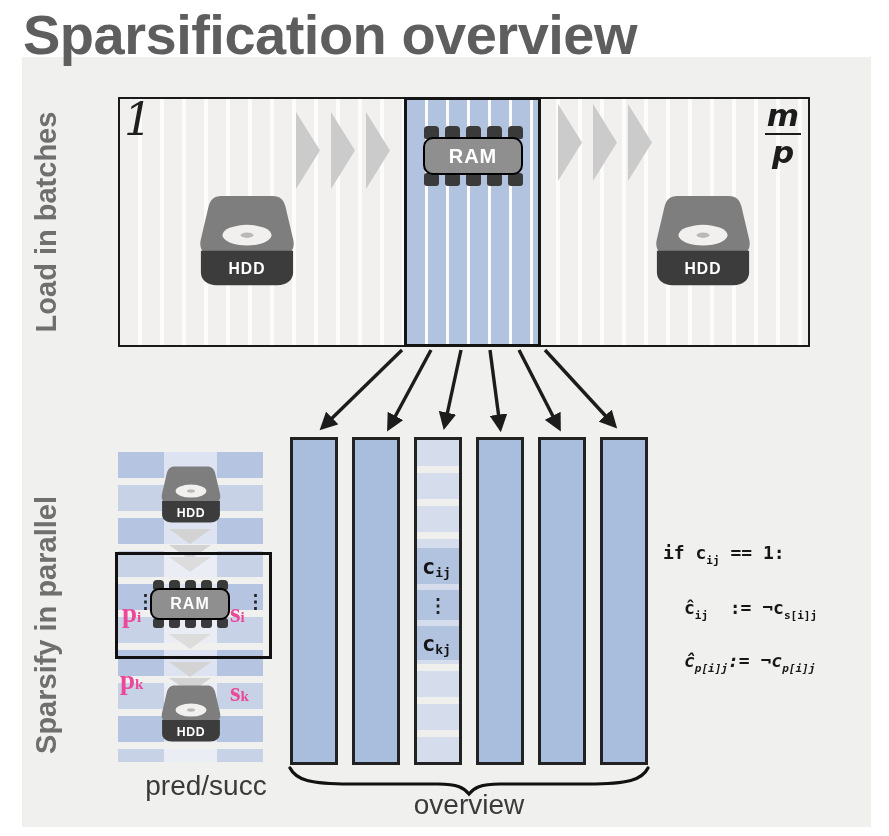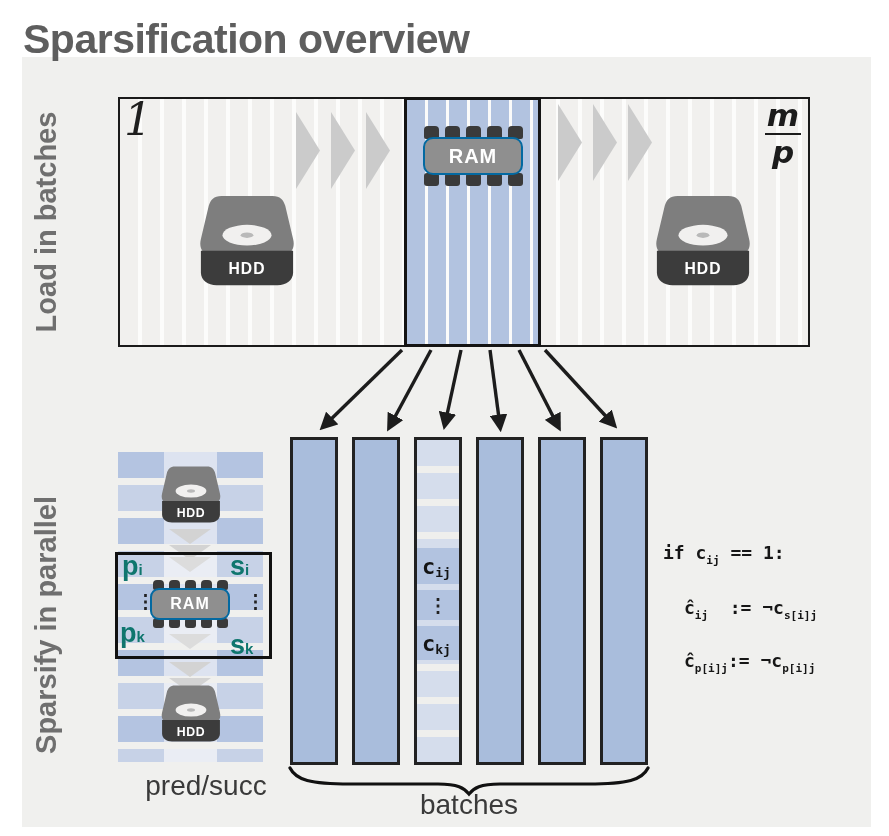--- a/index.html
+++ b/index.html
@@ -4,21 +4,21 @@
 <style>
   html,body { margin:0; padding:0; }
   body {
     width:889px; height:836px; position:relative; overflow:hidden;
     background:#ffffff; font-family:"Liberation Sans", sans-serif;
   }
   .abs { position:absolute; }
 
   
   .page-title {
-    left:23px; top:16px; font-size:41px; font-weight:bold; color:#5e5e5e;
+    left:23px; top:2px; font-size:56px; font-weight:bold; color:#5e5e5e;
     letter-spacing:-0.5px;
   }
   .panel { left:22px; top:57px; width:849px; height:770px; background:#f0f0ee; }
   .side-label {
     font-size:29px; font-weight:bold; color:#6f6f6f; white-space:nowrap;
     transform:translate(-50%,-50%) rotate(-90deg); transform-origin:center;
   }
   .caption { font-size:28px; color:#3a3a3a; text-align:center; }
 
   
@@ -43,21 +43,21 @@
     font-size:31px; color:#1c1c1c; line-height:1.05; }
   .fraction .bar { border:none; border-top:2.5px solid #1c1c1c; margin:1px 6px; }
 
   
   .ram-chip { display:flex; flex-direction:column; align-items:center; }
   .ram-chip .pins { display:flex; gap:6px; }
   .ram-chip .pins i { width:15px; height:13px; background:#3a3a3a; border-radius:3px; }
   .ram-chip .pins.top i { border-radius:4px 4px 2px 2px; }
   .ram-chip .body {
     width:96px; height:34px; margin:-2px 0; background:#8f8f8f;
-    border:2px solid #0369a1; border-radius:10px; color:#ffffff;
+    border:2px solid #000000; border-radius:10px; color:#ffffff;
     font-weight:bold; font-size:20px; letter-spacing:1px;
     display:flex; align-items:center; justify-content:center; z-index:2;
   }
   .ram-chip.small .pins { gap:5px; }
   .ram-chip.small .pins i { width:11px; height:10px; }
   .ram-chip.small .body { width:76px; height:28px; font-size:16px; border-radius:9px; }
 
   
   .hdd-svg text { font-family:"Liberation Sans", sans-serif; font-weight:bold; }
 
@@ -83,22 +83,22 @@
     background:repeating-linear-gradient(180deg,#b4c4e1 0 26px,#f0f0ee 26px 33px,#c7d2e7 33px 59px,#f0f0ee 59px 66px);
   }
   .strip.mid {
     background:repeating-linear-gradient(180deg,#dde3f0 0 26px,#f0f0ee 26px 33px,#eaedf4 33px 59px,#f0f0ee 59px 66px);
   }
   .chev-down { width:42px; height:15px; background:#d3d3d3;
     clip-path:polygon(0 0,100% 0,50% 100%); }
   .chev-down.pale { background:#dcdcdc; }
   .ram-box { left:115px; top:552px; width:157px; height:107px; box-sizing:border-box;
     border:3.5px solid #111111; z-index:3; }
-  .cell-label { font-family:Liberation Sans, sans-serif; font-weight:bold;
-    color:#0f766e; z-index:4; }
+  .cell-label { font-family:Liberation Serif, serif; font-weight:bold;
+    color:#ec4899; z-index:4;margin-top:47px; }
   .cell-label .base { font-size:27px; }
   .cell-label .sub { font-size:15px; }
 
   
   .code-line { font-family:"DejaVu Sans Mono", monospace; font-weight:bold;
     font-size:18px; color:#161616; white-space:pre; z-index:2; }
   .code-line .sub { font-size:11px; vertical-align:-5px; white-space:pre; }
 
   svg.overlay { overflow:visible; }
 </style>
@@ -252,21 +252,21 @@
 
 <svg class="abs hdd-svg" style="left:153px; top:683px; z-index:2;" width="76" height="64" viewBox="0 0 120 104">
   <path d="M34,4 L86,4 C94,4 97,8 99,14 L107,48 C110,60 102,66 92,66 L28,66 C18,66 10,60 13,48 L21,14 C23,8 26,4 34,4 Z" fill="#7e7e7e"></path>
   <ellipse cx="60" cy="44" rx="25" ry="10.5" fill="#f1f0ef"></ellipse>
   <ellipse cx="60" cy="44" rx="6.5" ry="2.8" fill="#b9b9b9"></ellipse>
   <path d="M13,60 L107,60 L107,82 C107,90 100,95 91,95 L29,95 C20,95 13,90 13,82 Z" fill="#3c3c3c"></path>
   <text x="60" y="86" font-size="20" fill="#ffffff" text-anchor="middle" letter-spacing="1">HDD</text>
 </svg>
 
 <div class="abs caption" style="left:136px; top:770px; width:140px;">pred/succ</div>
-<div class="abs caption" style="left:389px; top:789px; width:160px;">batches</div>
+<div class="abs caption" style="left:389px; top:789px; width:160px;">overview</div>
 
 <svg class="abs overlay" style="left:283px; top:762px;" width="372" height="42" viewBox="0 0 372 42">
   <path d="M7,6 C13,18 27,22 67,22 L155,22 C175,22 181,26 186,32 C191,26 197,22 217,22 L305,22 C345,22 359,18 365,6" fill="none" stroke="#111111" stroke-width="3.2" stroke-linecap="round"></path>
 </svg>
 
 <div class="abs code-line" style="left:663px; top:542px;"><span>if c</span><span class="sub">ij</span><span> == 1:</span></div>
 <div class="abs code-line" style="left:684px; top:597px;"><span>ĉ</span><span class="sub">ij</span><span>  := ¬c</span><span class="sub">s[i]j</span></div>
-<div class="abs code-line" style="left:684px; top:650px;"><span>ĉ</span><span class="sub">p[i]j</span><span>:= ¬c</span><span class="sub">p[i]j</span></div>
+<div class="abs code-line" style="left:684px; top:650px;font-style:italic;"><span>ĉ</span><span class="sub">p[i]j</span><span>:= ¬c</span><span class="sub">p[i]j</span></div>
 
 </body></html>

